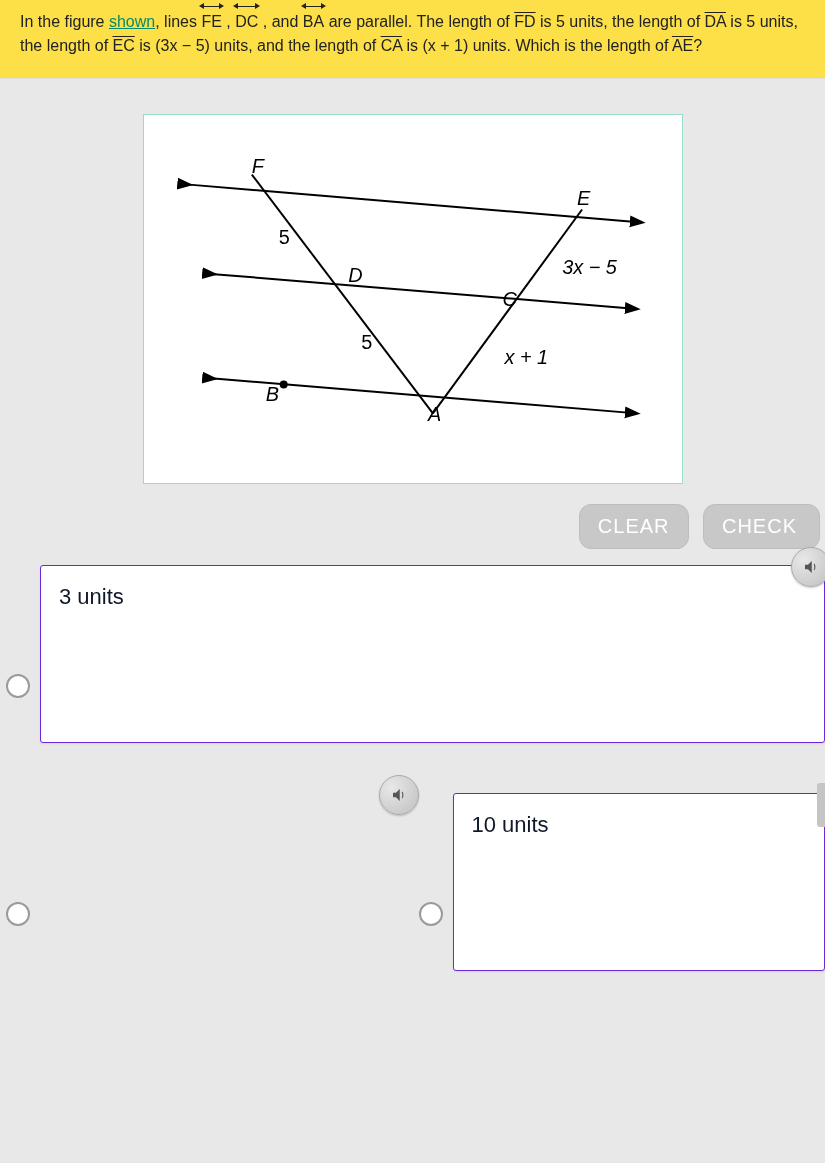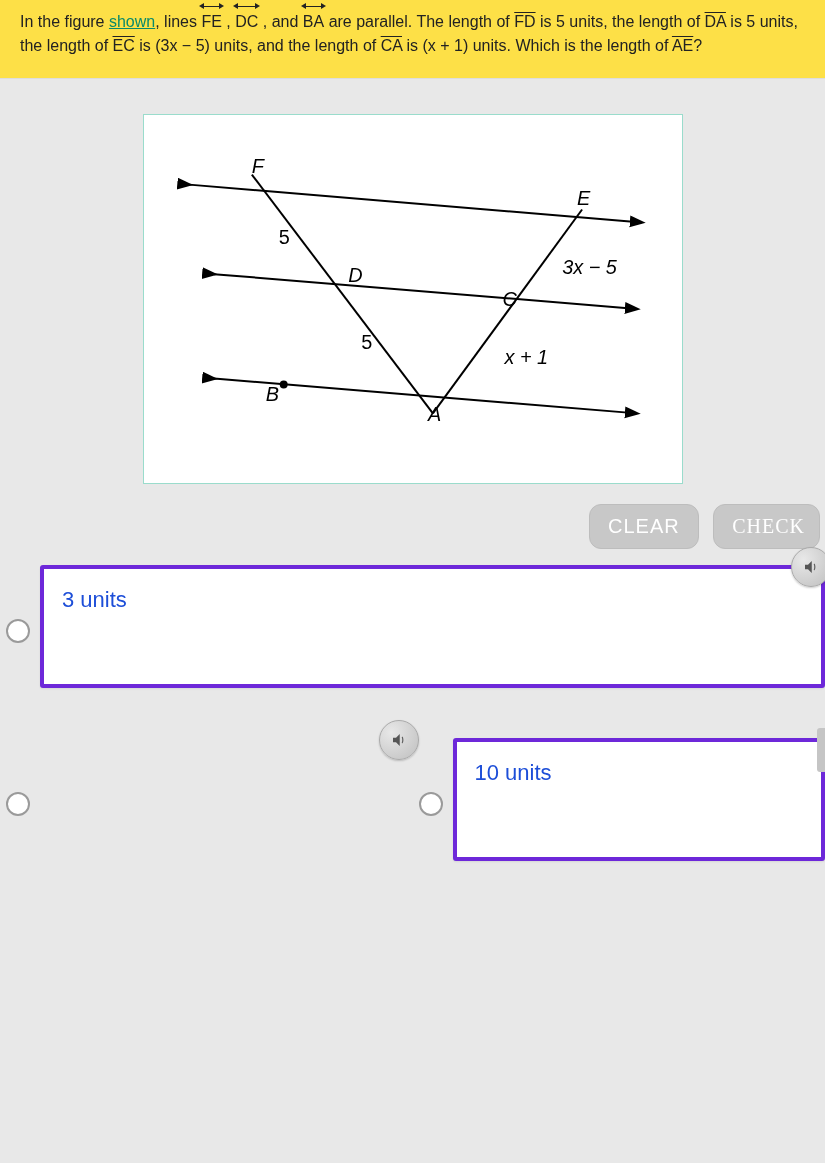--- a/index.html
+++ b/index.html
@@ -66,42 +66,42 @@
     background: #c8c8c8;
     color: #fff;
     font-size: 20px;
     letter-spacing: 1px;
     padding: 10px 18px;
     border-radius: 12px;
     margin-left: 10px;
     border: 1px solid #bdbdbd;
     cursor: pointer;
   }
-  .btn.check { padding-right: 14px; font-family: Liberation Serif, serif; }
+  .btn.check { padding-right: 22px; }
   .options-area {
     padding: 0 0 0 0;
   }
   .option-row {
     display: flex;
     flex-wrap: nowrap;
   }
   .opt-cell {
     position: relative;
     flex: 1;
     min-width: 0;
   }
   .opt-box {
     background: #fff;
-    border: 4px solid #6d28d9;
+    border: 1px solid #6d28d9;
     border-radius: 3px;
     margin: 10px 0 10px 40px;
-    height: 123px;
+    height: 178px;
     padding: 18px 18px;
     font-size: 22px;
-    color: #1d4ed8;
+    color: #0f172a;
     box-shadow: 0 1px 2px rgba(0,0,0,0.08);
     cursor: pointer;
   }
   .radio {
     position: absolute;
     left: 6px;
     bottom: 55px;
     width: 24px; height: 24px;
     border: 2px solid #9a9a9a;
     border-radius: 50%;

